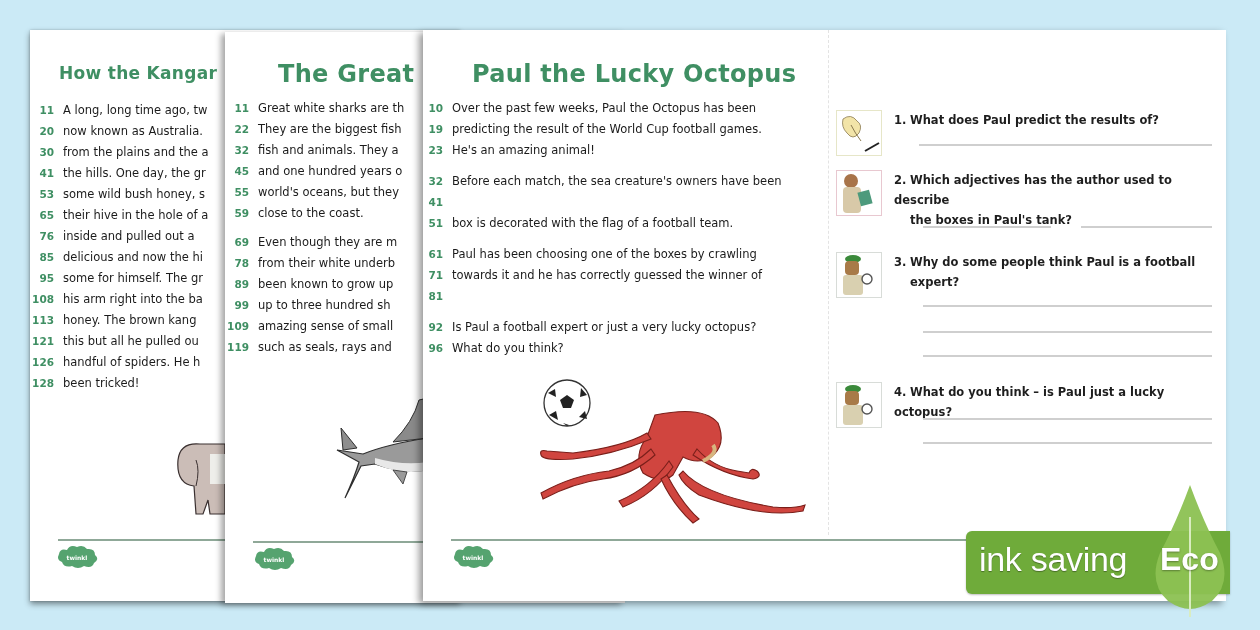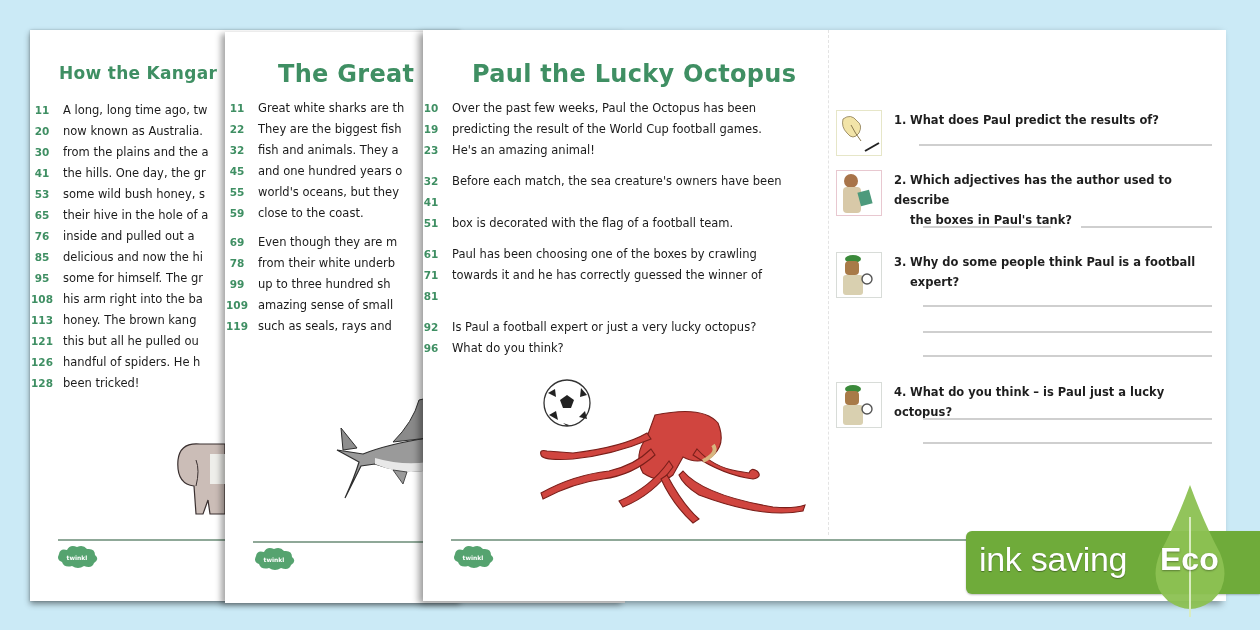--- a/index.html
+++ b/index.html
@@ -33,21 +33,21 @@
     align-items: baseline;
     white-space: nowrap;
     font-size: 11.5px;
     color: #1b1b1b;
     height: 21px;
     line-height: 21px;
   }
   .lnum {
     display: inline-block;
     width: 24px;
-    text-align: center;
+    text-align: right;
     margin-right: 9px;
     color: #3f8f63;
     font-size: 10.5px;
     font-weight: bold;
     flex-shrink: 0;
   }
   .para-gap { height: 5px; }
 
   .footer-rule {
     position: absolute;
@@ -85,21 +85,21 @@
   .ans-line {
     position: absolute;
     height: 1.5px;
     background: #cfcfcf;
   }
 
   
   #eco-badge {
     position: absolute;
     left: 966px; top: 531px;
-    width: 294px; height: 63px;
+    width: 264px; height: 63px;
     background: #6fab3a;
     border-radius: 6px 0 0 6px;
     z-index: 5;
     box-shadow: 0 1px 2px rgba(0,0,0,0.25);
   }
   #eco-text {
     position: absolute;
     left: 13px; top: 9px;
     color: #ffffff;
     font-family: "Liberation Sans", sans-serif;
@@ -228,20 +228,24 @@
         <span>close to the coast.</span>
       </div>
       <div class="para-gap" style="height: 8px;"></div>
       <div class="line">
         <span class="lnum">69</span>
         <span>Even though they are m</span>
       </div>
       <div class="line">
         <span class="lnum">78</span>
         <span>from their white underb</span>
+      </div>
+      <div class="line">
+        <span class="lnum">89</span>
+        <span>been known to grow up</span>
       </div>
       <div class="line">
         <span class="lnum">99</span>
         <span>up to three hundred sh</span>
       </div>
       <div class="line">
         <span class="lnum">109</span>
         <span>amazing sense of small</span>
       </div>
       <div class="line">

